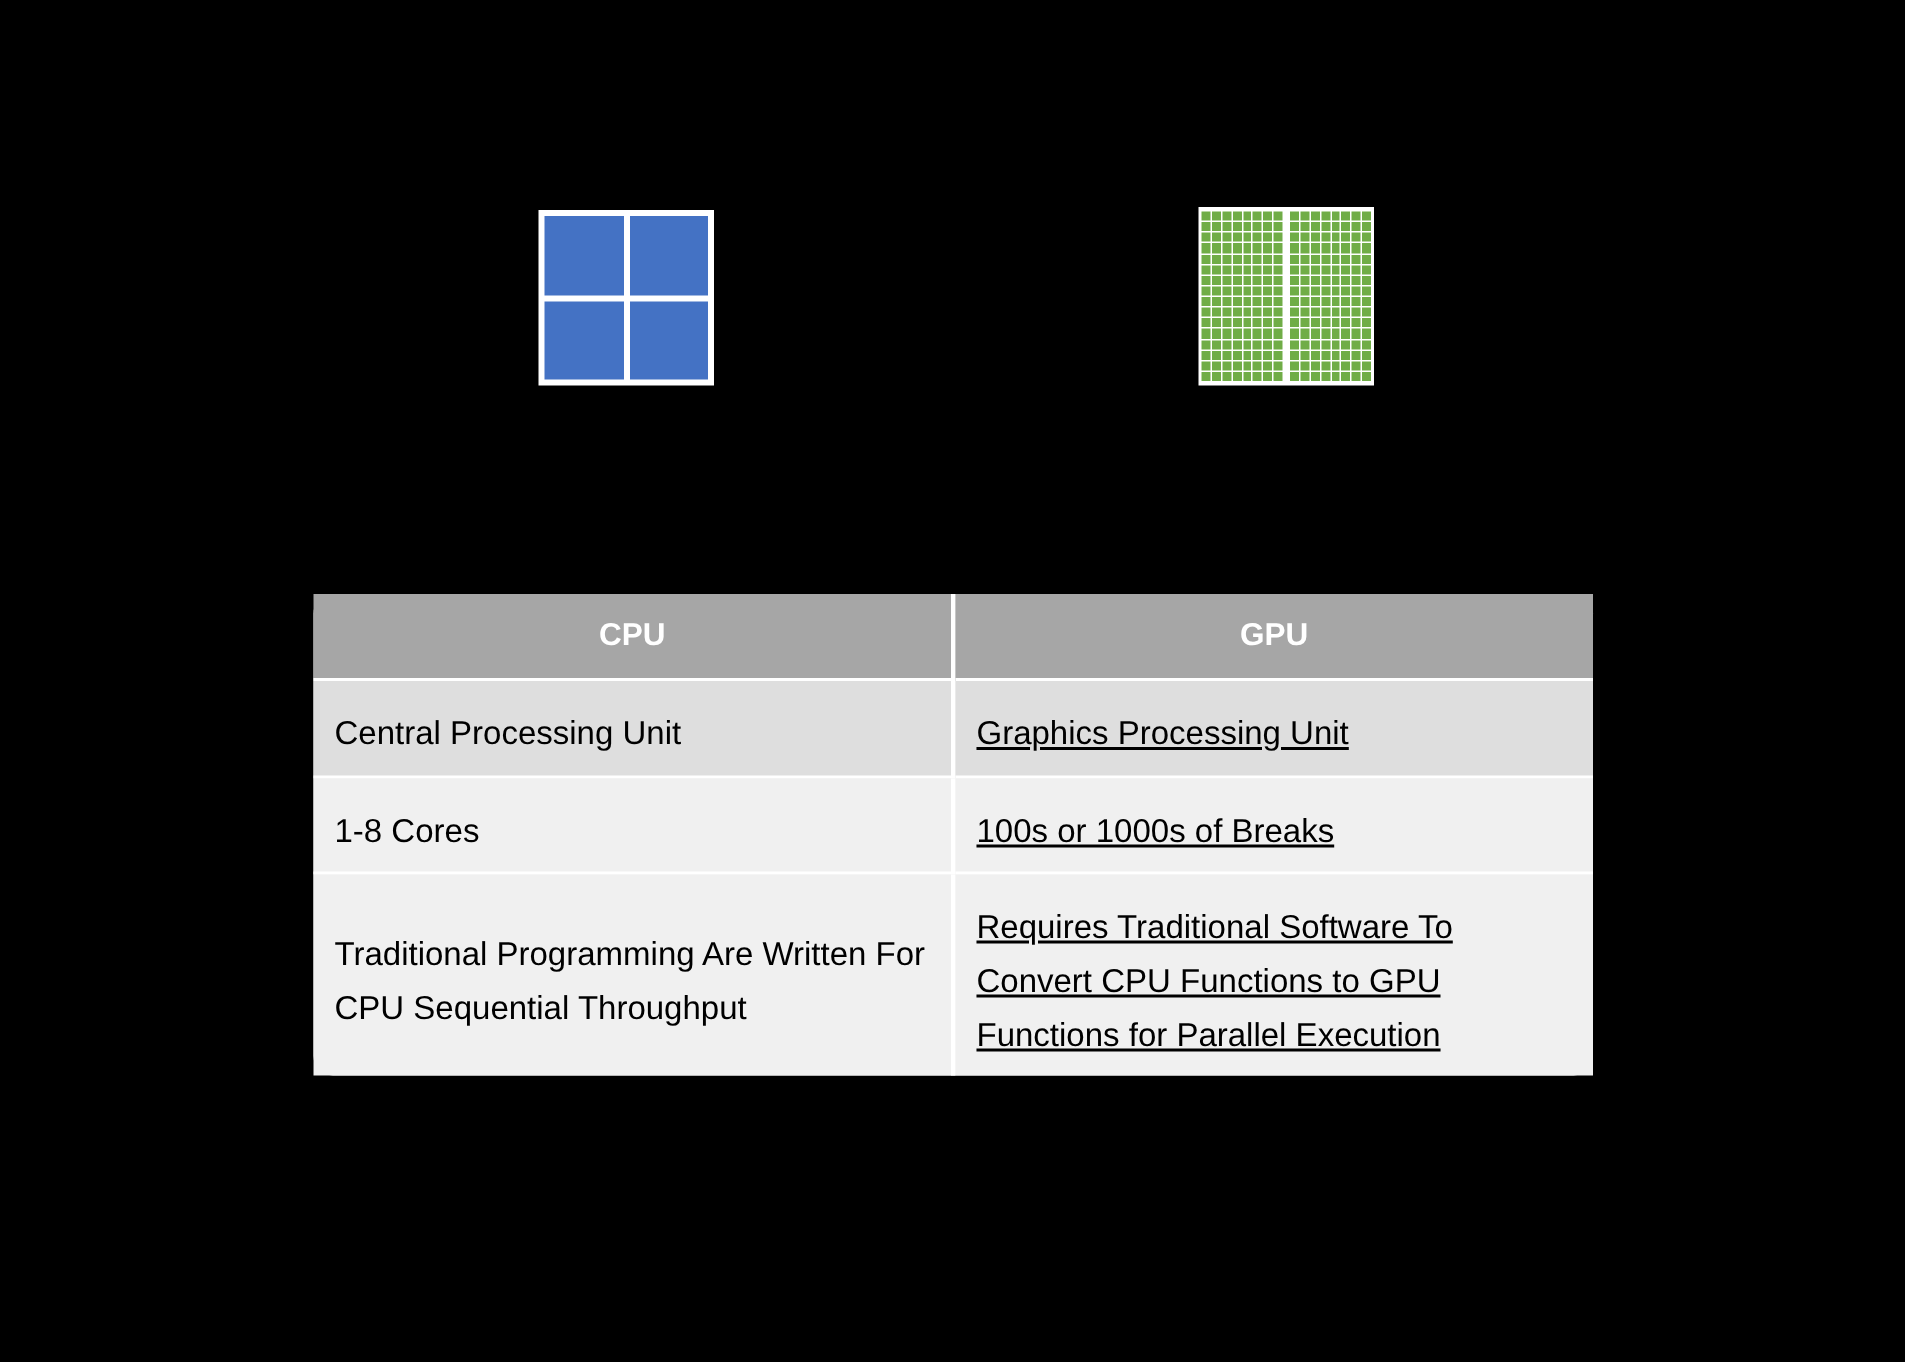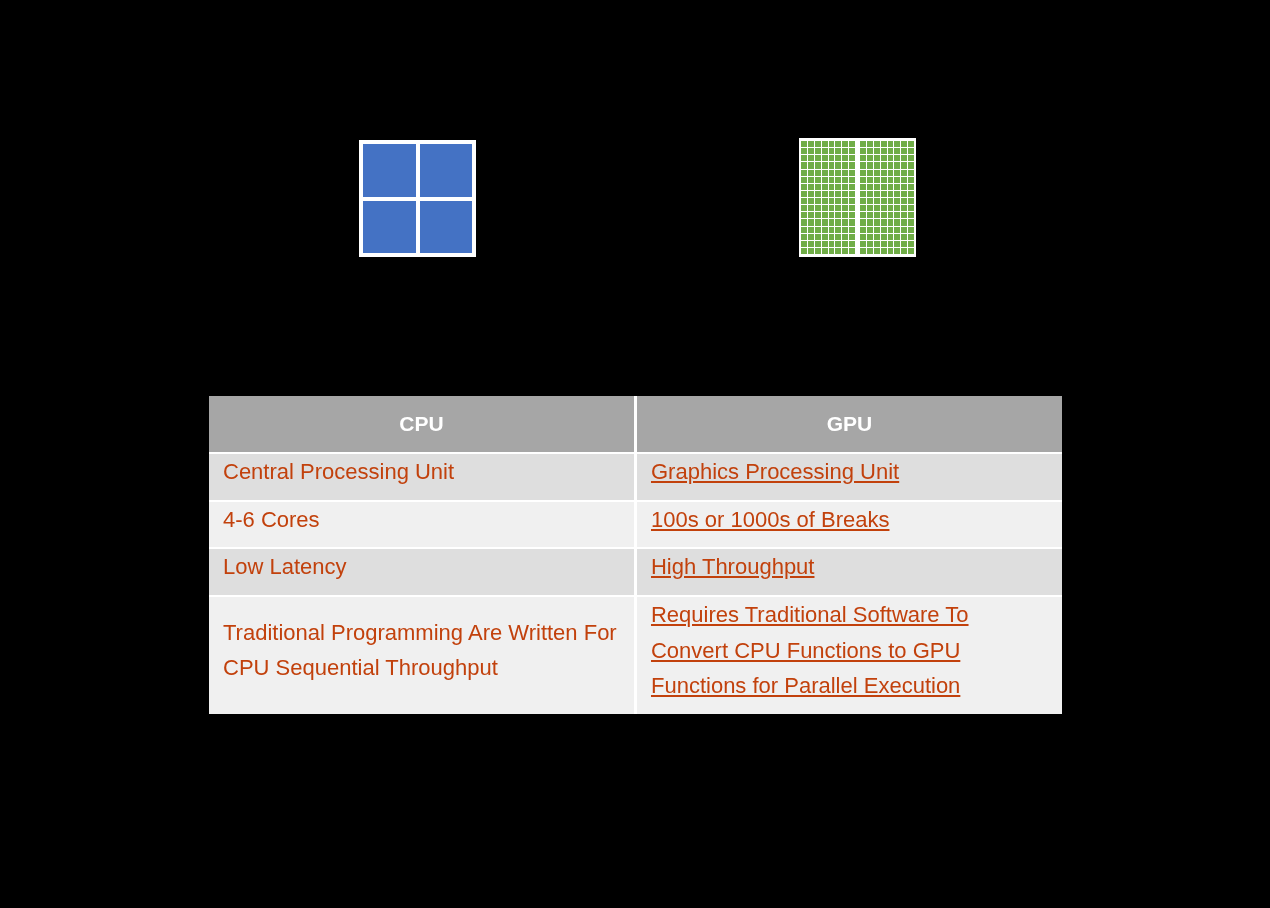--- a/index.html
+++ b/index.html
@@ -84,23 +84,23 @@
     font-weight: bold;
     text-align: center;
     height: 56px;
     padding: 0;
     border-right: 3px solid #ffffff;
     border-bottom: 2px solid #ffffff;
   }
   #comparison-table th:last-child { border-right: none; }
   #comparison-table td {
     font-size: 22px;
-    color: #c2410c;
+    color: #000000;
     line-height: 1.62;
-    padding: 0 14px 10px 14px;
+    padding: 17px 14px 10px 14px;
     border-right: 3px solid #ffffff;
     border-bottom: 2px solid #ffffff;
   }
   #comparison-table td:last-child { border-right: none; text-decoration: underline; }
   #comparison-table tr.row-odd td  { background: #DEDEDE; }
   #comparison-table tr.row-even td { background: #F0F0F0; }
   #comparison-table tr:last-child td { border-bottom: none; }
 </style>
 </head>
 <body>
@@ -381,25 +381,21 @@
       <th>CPU</th>
       <th>GPU</th>
     </tr>
   </thead>
   <tbody>
     <tr class="row-odd">
       <td>Central Processing Unit</td>
       <td>Graphics Processing Unit</td>
     </tr>
     <tr class="row-even">
-      <td>4-6 Cores</td>
+      <td>1-8 Cores</td>
       <td>100s or 1000s of Breaks</td>
-    </tr>
-    <tr class="row-odd">
-      <td>Low Latency</td>
-      <td>High Throughput</td>
     </tr>
     <tr class="row-even">
       <td>Traditional Programming Are Written For CPU Sequential Throughput</td>
       <td>Requires Traditional Software To Convert CPU Functions to GPU Functions for Parallel Execution</td>
     </tr>
   </tbody>
 </table>
 
 </body></html>

